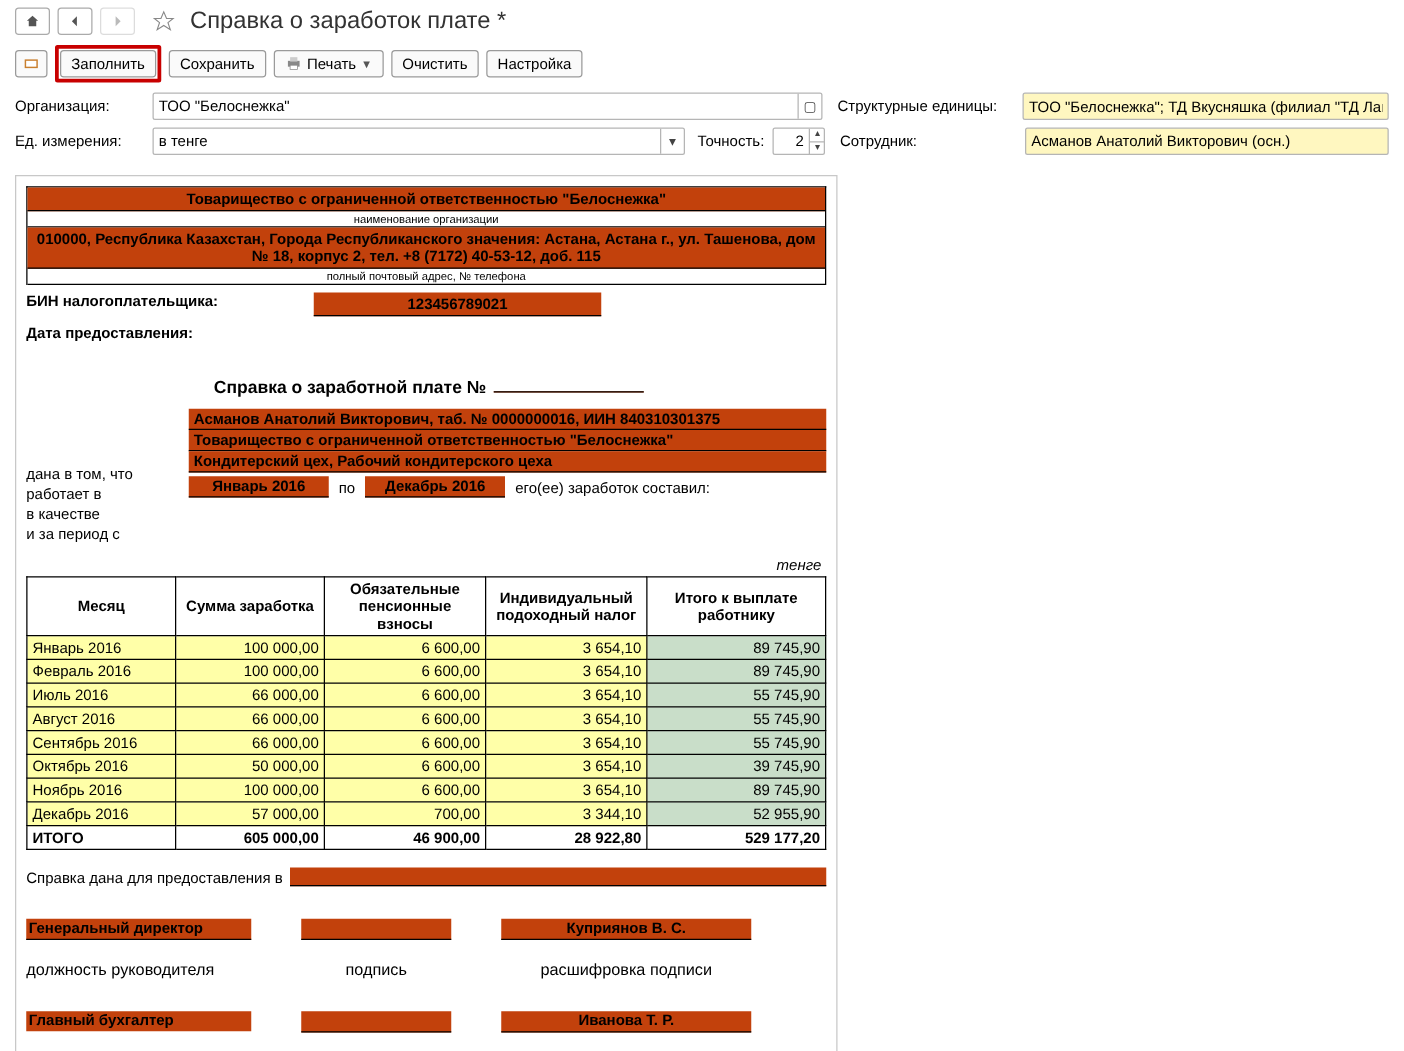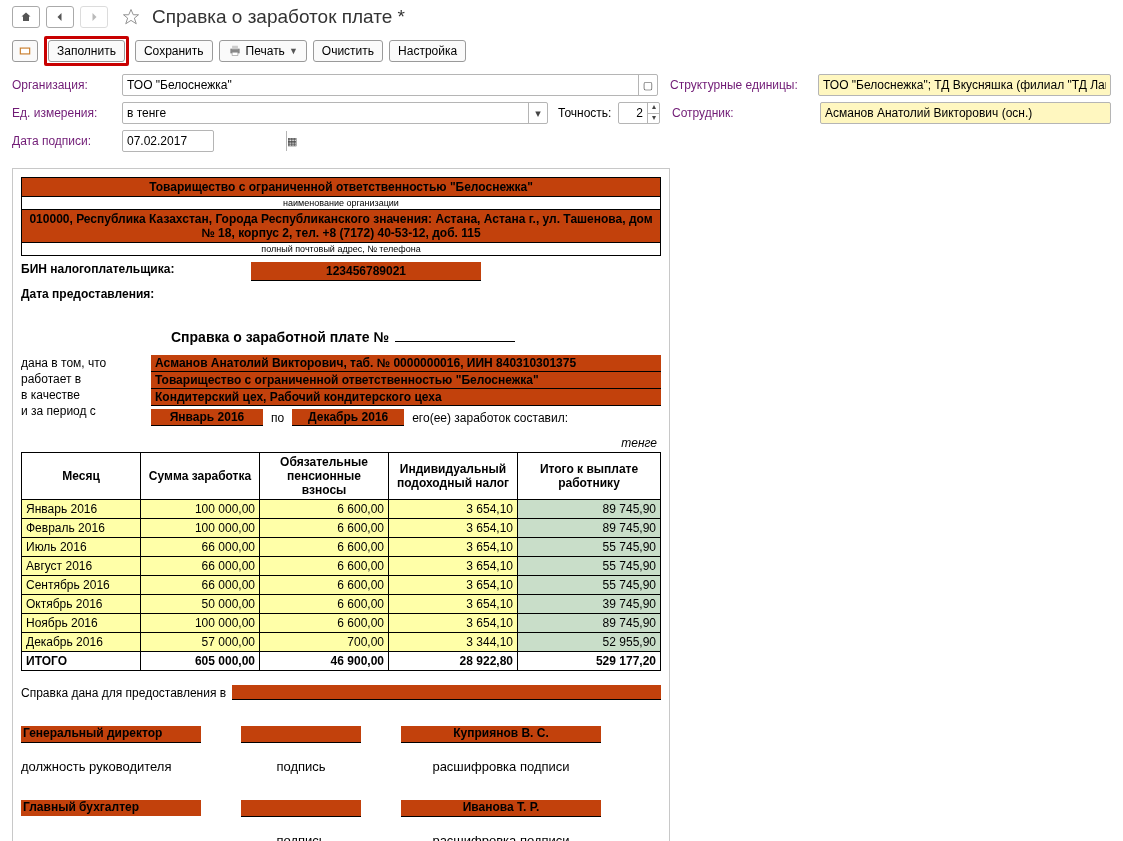--- a/index.html
+++ b/index.html
@@ -17,21 +17,21 @@
   .toolbar { display:flex; align-items:center; gap:6px; padding:6px 12px 8px 12px; }
   .tbtn { border:1px solid #9a9a9a; border-radius:3px; background:#fafafa; padding:3px 8px; cursor:pointer; font-size:12px; display:flex; align-items:center; gap:4px; }
   .tbtn.iconOnly { padding:3px 5px; }
   .tbtn .caret { font-size:9px; color:#555; }
   .tbtn svg.ico { width:14px; height:14px; }
   .fillHighlight { border:3px solid #c80000; padding:1px; border-radius:2px; }
 
   
   .formarea { padding:0 12px 10px 12px; }
   .frow { display:flex; align-items:center; margin-bottom:6px; }
-  .flabel { width:110px; color:#701a75; }
+  .flabel { width:110px; color:#000000; }
   .flabel.right { width:148px; text-align:left; }
   .field { display:flex; align-items:center; border:1px solid #b5b5b5; border-radius:2px; background:#fff; height:20px; }
   .field input[type=text] { border:0; outline:0; font:inherit; padding:2px 4px; flex:1; background:transparent; }
   .field .mini { width:18px; height:100%; display:flex; align-items:center; justify-content:center; border-left:1px solid #b5b5b5; cursor:pointer; font-size:11px; color:#444; }
   .field.yellow { background:#fff7c0; }
   .spinner { display:flex; flex-direction:column; border-left:1px solid #b5b5b5; }
   .spinner div { width:12px; height:10px; font-size:8px; line-height:8px; text-align:center; cursor:pointer; color:#444; }
   .spinner div:first-child { border-bottom:1px solid #b5b5b5;}
 
   
@@ -158,27 +158,20 @@
           <div>▾</div>
         </div>
     </div>
     <div style="width:12px;"></div>
     <div class="flabel right">Сотрудник:</div>
     <div class="field yellow" style="flex:1;">
       <input type="text" value="Асманов Анатолий Викторович (осн.)" style="">
     </div>
   </div>
 
-  <div class="frow">
-    <div class="flabel">Дата подписи:</div>
-    <div class="field" style="width:90px;">
-      <input type="text" value="07.02.2017" style="">
-      <div class="mini">▦</div>
-    </div>
-  </div>
 </div>
 
 <div class="docwrap">
 
   <div class="orgBlock" style="margin:0 auto;">
     <div class="line hFill">Товарищество с ограниченной ответственностью "Белоснежка"</div>
     <div class="sub">наименование организации</div>
     <div class="line hFill">010000, Республика Казахстан, Города Республиканского значения: Астана, Астана г., ул. Ташенова, дом № 18, корпус 2, тел. +8 (7172) 40-53-12, доб. 115</div>
     <div class="sub">полный почтовый адрес, № телефона</div>
   </div>
@@ -190,21 +183,21 @@
   <div class="kv">
     <div class="k">Дата предоставления:</div>
   </div>
 
   <div class="secTitle">
     <span>Справка о заработной плате №</span>
     <span class="blank hFill"></span>
   </div>
 
   <div class="info">
-    <div class="left" style="white-space:pre-line;">дана в том, что
+    <div class="left" style="white-space:pre-line;margin-top:44px;">дана в том, что
 работает в
 в качестве
 и за период с</div>
     <div class="right">
       <div class="row hFill">Асманов Анатолий Викторович, таб. № 0000000016, ИИН 840310301375</div>
       <div class="row hFill">Товарищество с ограниченной ответственностью "Белоснежка"</div>
       <div class="row hFill">Кондитерский цех, Рабочий кондитерского цеха</div>
       <div class="periodRow">
         <div class="pfield hFill">Январь 2016</div>
         <span>по</span>

